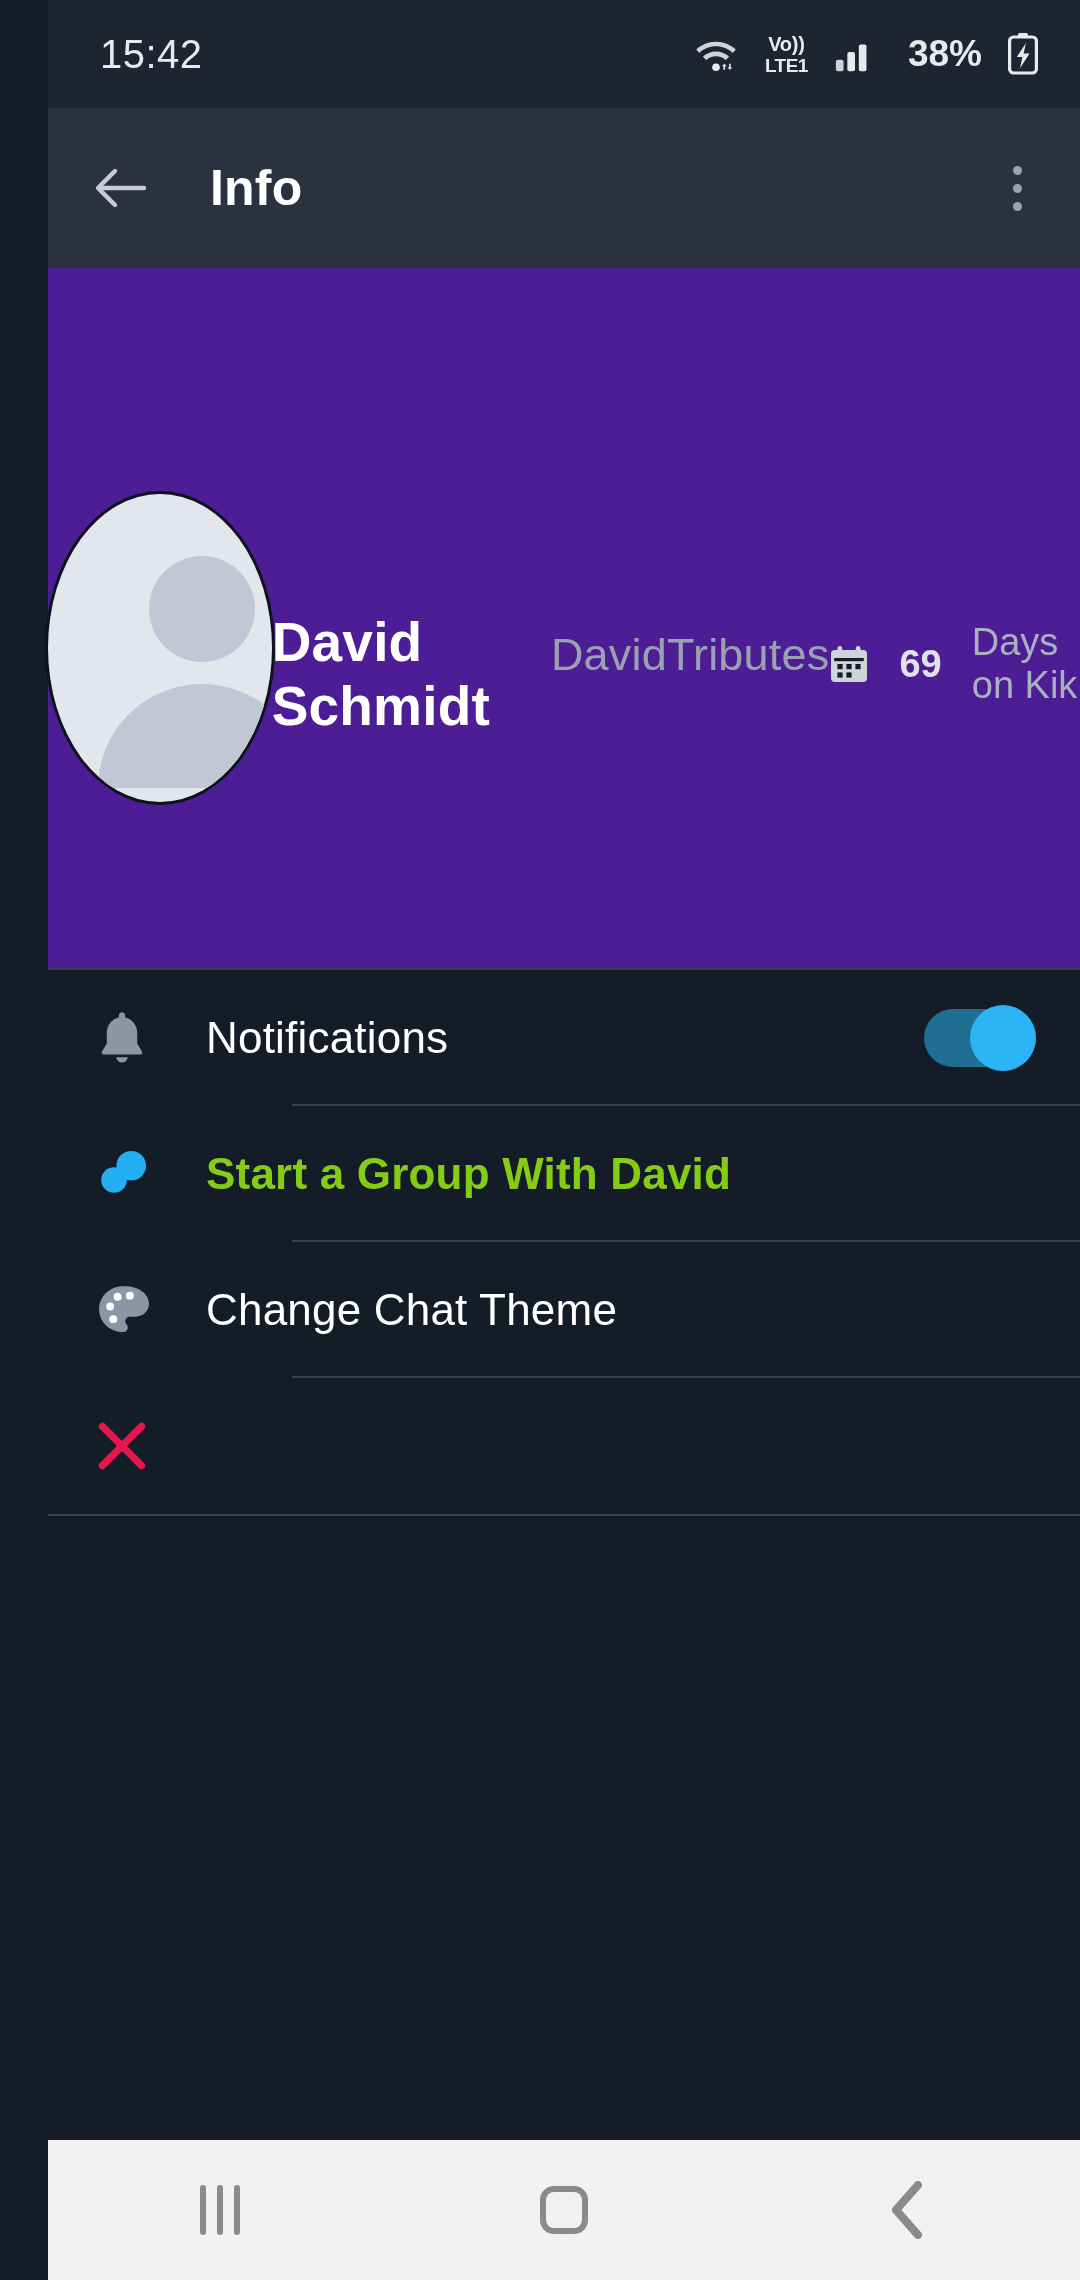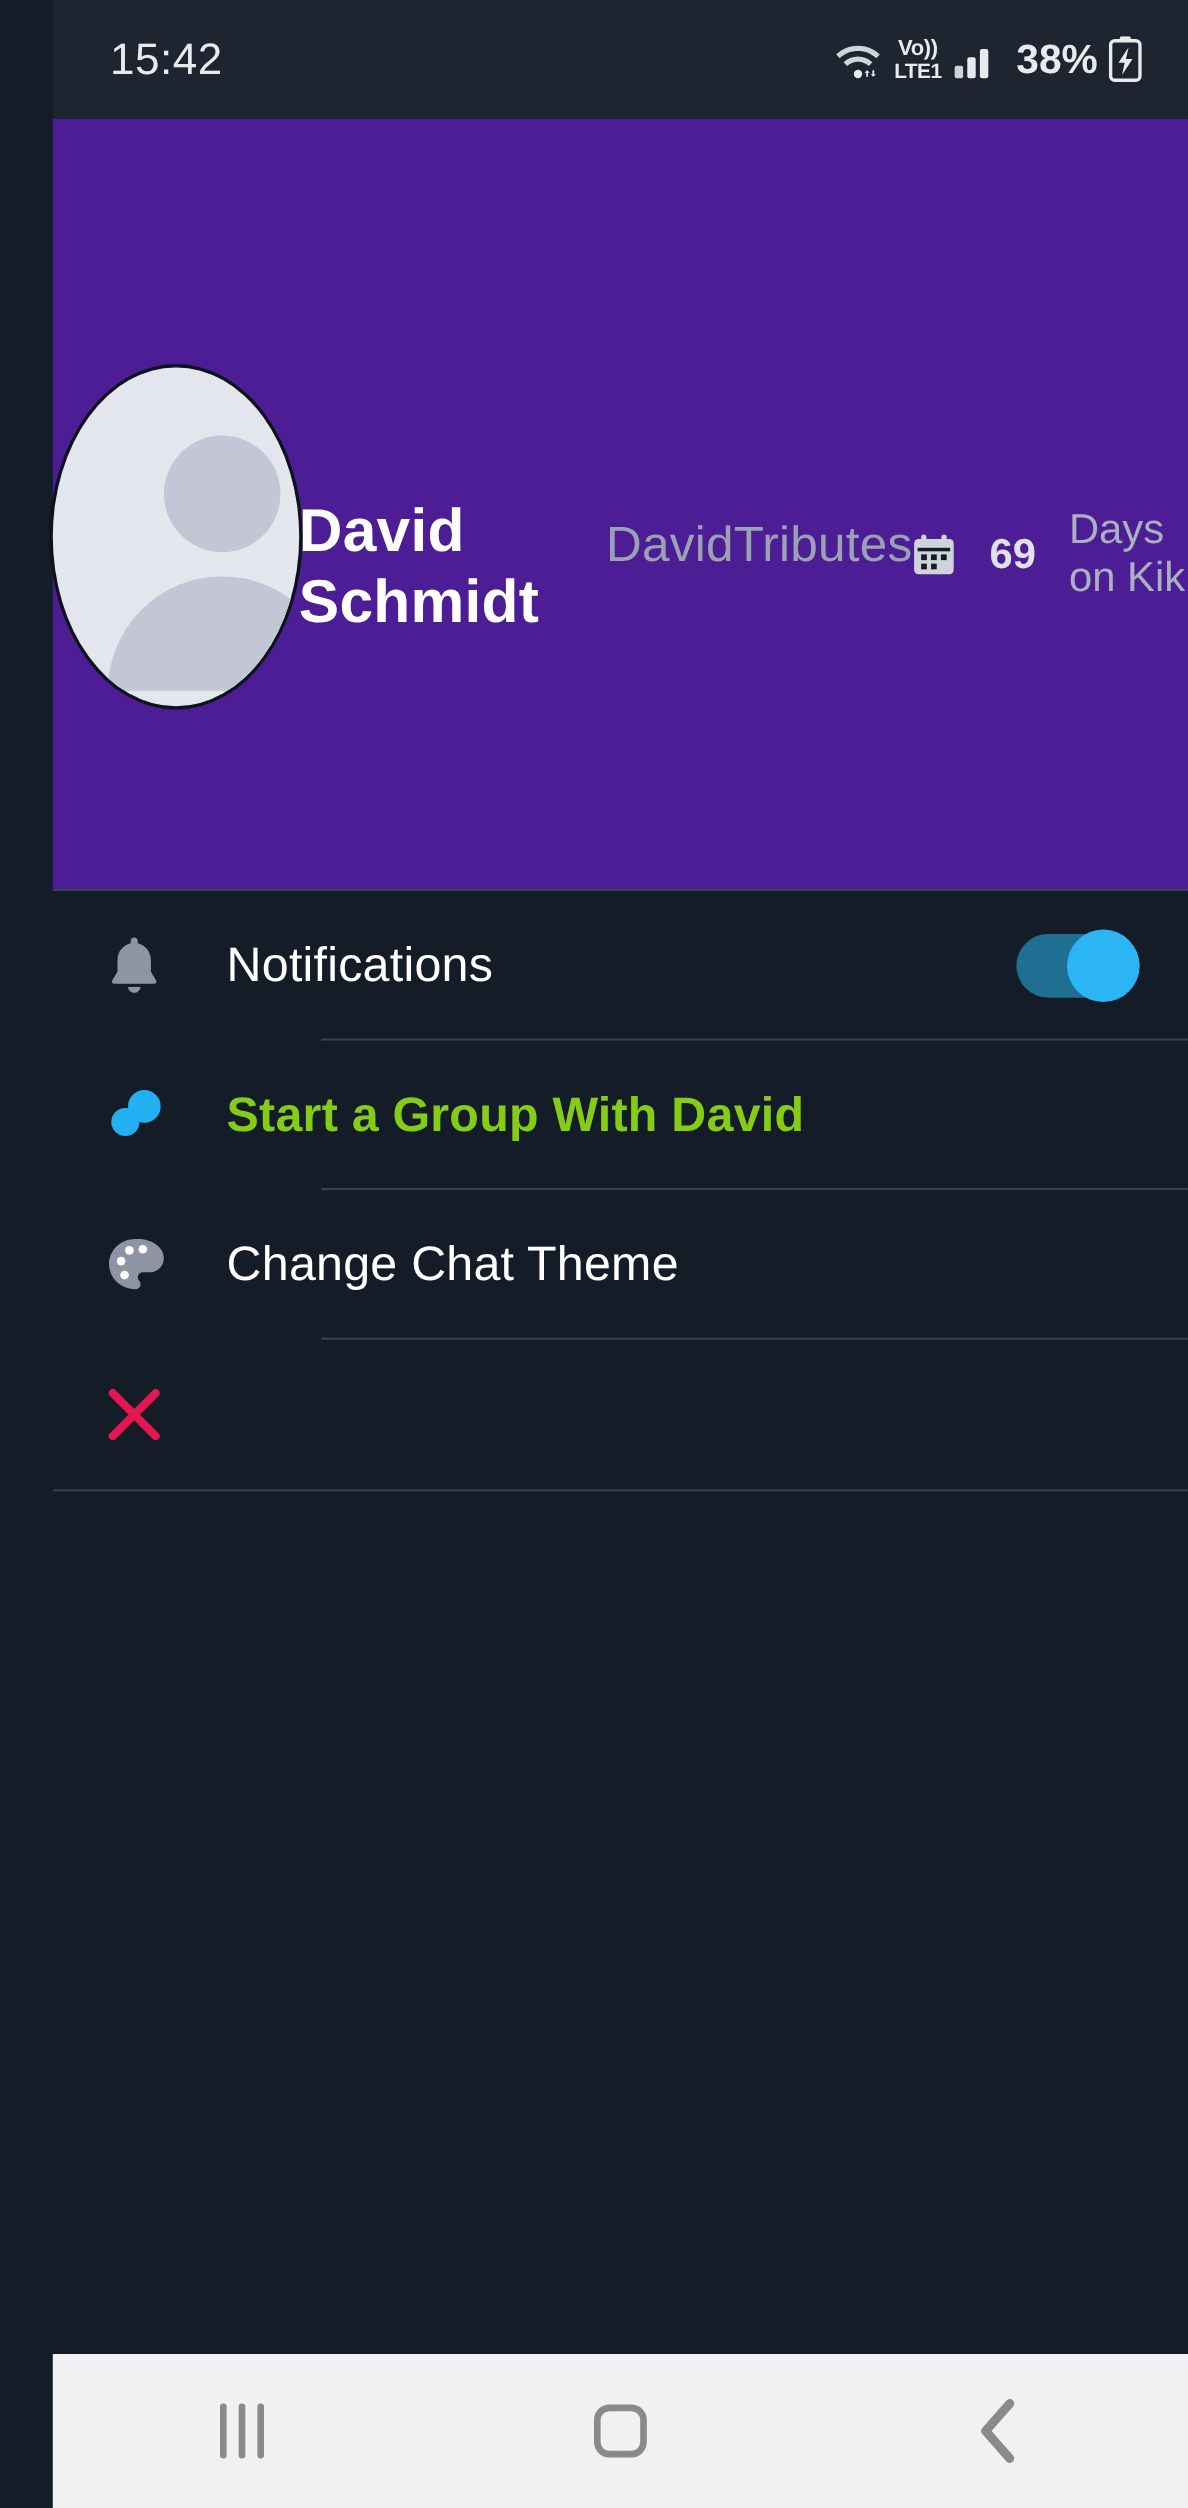--- a/index.html
+++ b/index.html
@@ -20,21 +20,21 @@
   .statusbar {
     height:108px; flex:0 0 108px;
     background:#1e2430;
     display:flex; align-items:center;
     justify-content:space-between;
     padding:0 42px 0 52px;
   }
   .sb-time {
     color:#e9eaee; font-size:40px; letter-spacing:0.5px;
   }
-  .sb-right { display:flex; align-items:center; gap:10px; }
+  .sb-right { display:flex; align-items:center; gap:26px; }
   .sb-icon { display:flex; align-items:center; }
   .volte {
     display:flex; flex-direction:column; align-items:center;
     line-height:1; color:#e9eaee;
   }
   .volte .v1 { font-size:20px; font-weight:bold; letter-spacing:-0.3px; }
   .volte .v2 { font-size:19px; font-weight:bold; letter-spacing:-0.5px; margin-top:2px;}
   .sb-batt {
     color:#e9eaee; font-size:37px; font-weight:600; margin-left:6px;
   }
@@ -182,20 +182,35 @@
       <span class="sb-icon">
         <svg width="30" height="42" viewBox="0 0 15 21">
           <rect x="0.8" y="2" width="13.4" height="18" rx="2" fill="none" stroke="#e9eaee" stroke-width="1.6"></rect>
           <rect x="5" y="0" width="5" height="2.2" rx="0.8" fill="#e9eaee"></rect>
           <path d="M9 5 L4.4 12 H7.2 L6 17.6 L10.8 10.3 H7.8 Z" fill="#e9eaee"></path>
         </svg>
       </span>
     </div>
   </div>
 
+  <div class="appbar">
+    <span style="display:flex;align-items:center;cursor:pointer;">
+      <svg width="54" height="42" viewBox="0 0 27 21">
+        <path d="M10.5 2 L2 10.5 L10.5 19" fill="none" stroke="#c8ccd6" stroke-width="2.2" stroke-linecap="round" stroke-linejoin="round"></path>
+        <path d="M2.4 10.5 H25" fill="none" stroke="#c8ccd6" stroke-width="2.2" stroke-linecap="round"></path>
+      </svg>
+    </span>
+    <span class="appbar-title">Info</span>
+    <span class="appbar-spacer"></span>
+    <span class="kebab">
+      <i></i>
+      <i></i>
+      <i></i>
+    </span>
+  </div>
 
   <div class="profile">
     <div class="avatar">
       <span class="head"></span>
       <span class="body"></span>
     </div>
     <div class="pname">David Schmidt</div>
     <div class="puser">DavidTributes</div>
     <div class="pdays">
       <span>

